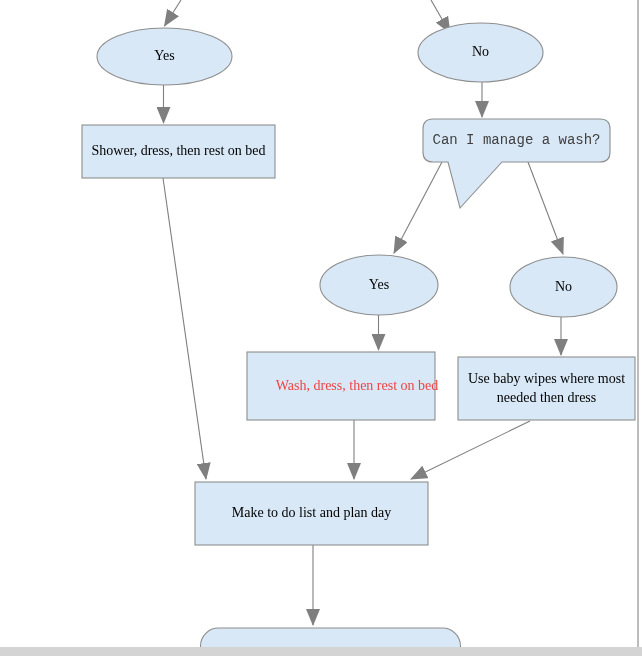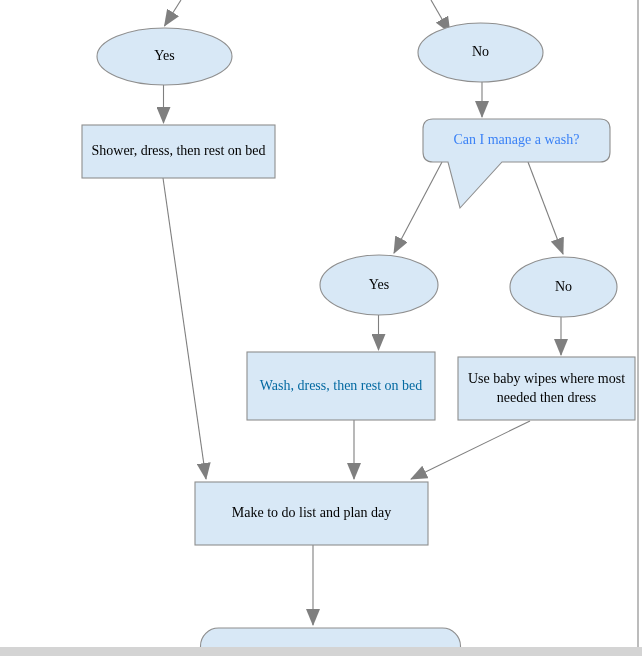--- a/index.html
+++ b/index.html
@@ -59,22 +59,22 @@
       <rect class="node-shape" x="247" y="352" width="188" height="68" fill="#d8e8f6" stroke="#8e8e8e"></rect>
       <rect class="node-shape" x="458" y="357" width="177" height="63" fill="#d8e8f6" stroke="#8e8e8e"></rect>
       <rect class="node-shape" x="195" y="482" width="233" height="63" fill="#d8e8f6" stroke="#8e8e8e"></rect>
       <rect class="node-shape" x="200.5" y="628" width="260" height="46" rx="18" fill="#d8e8f6" stroke="#8e8e8e"></rect>
     </g>
   </svg>
 
   <div class="label lbl-yes1 nowrap" style="color: rgb(0, 0, 0);">Yes</div>
   <div class="label lbl-no1 nowrap" style="color: rgb(0, 0, 0);">No</div>
   <div class="label lbl-shower nowrap" style="color: rgb(0, 0, 0);">Shower, dress, then rest on bed</div>
-  <div class="label lbl-callout nowrap" style="color: #3b82f6;">Can I manage a wash?</div>
+  <div class="label lbl-callout nowrap" style="color: #404040; font-family: Liberation Mono, monospace;">Can I manage a wash?</div>
   <div class="label lbl-yes2 nowrap" style="color: rgb(0, 0, 0);">Yes</div>
   <div class="label lbl-no2 nowrap" style="color: rgb(0, 0, 0);">No</div>
-  <div class="label lbl-wash nowrap" style="color: #0369a1;">Wash, dress, then rest on bed</div>
+  <div class="label lbl-wash nowrap" style="color: #ef4444; margin-left: 16px;">Wash, dress, then rest on bed</div>
   <div class="label lbl-wipes" style="color: rgb(0, 0, 0);">Use baby wipes where most needed then dress</div>
   <div class="label lbl-plan nowrap" style="color: rgb(0, 0, 0);">Make to do list and plan day</div>
 
   <div id="right-edge" style="background: rgb(188, 188, 188);"></div>
   <div id="h-scrollbar" style="background: rgb(212, 212, 212);"></div>
 </div>
 
 </body></html>

